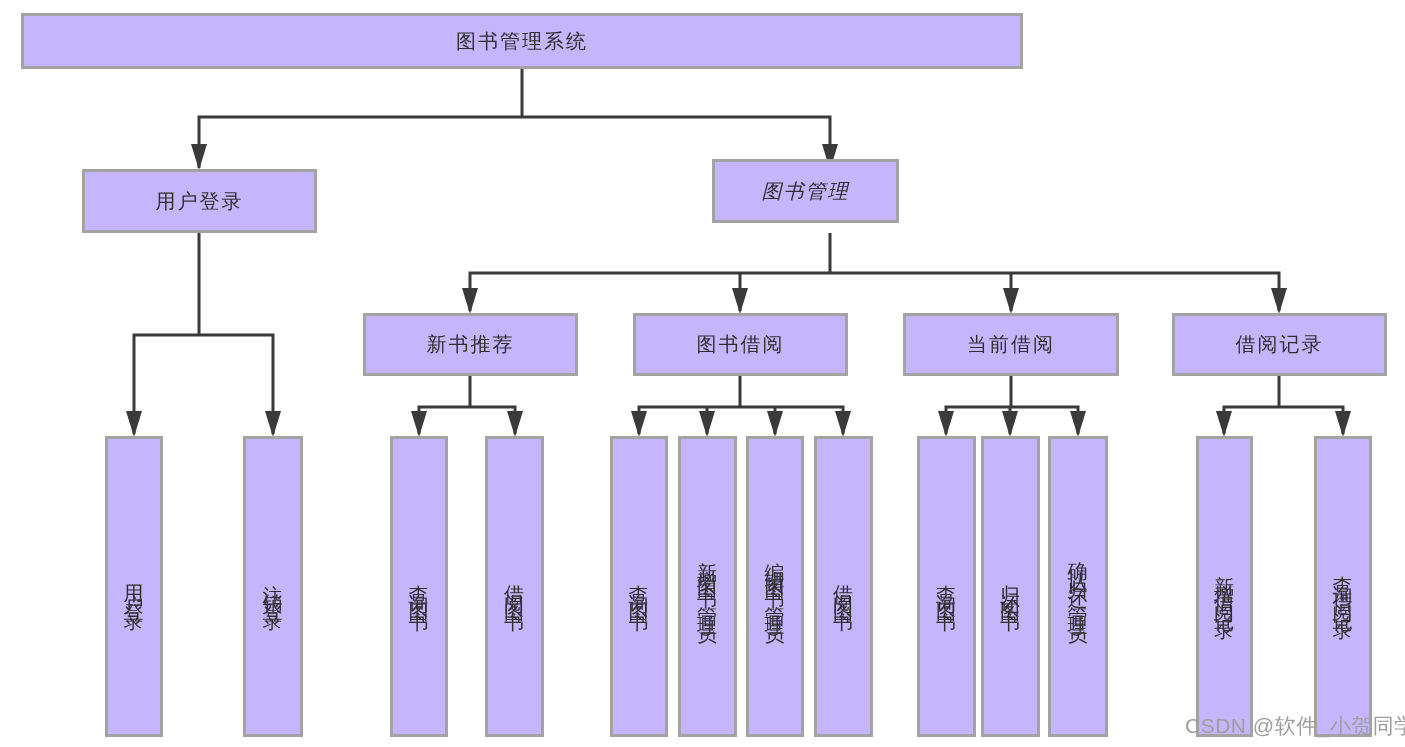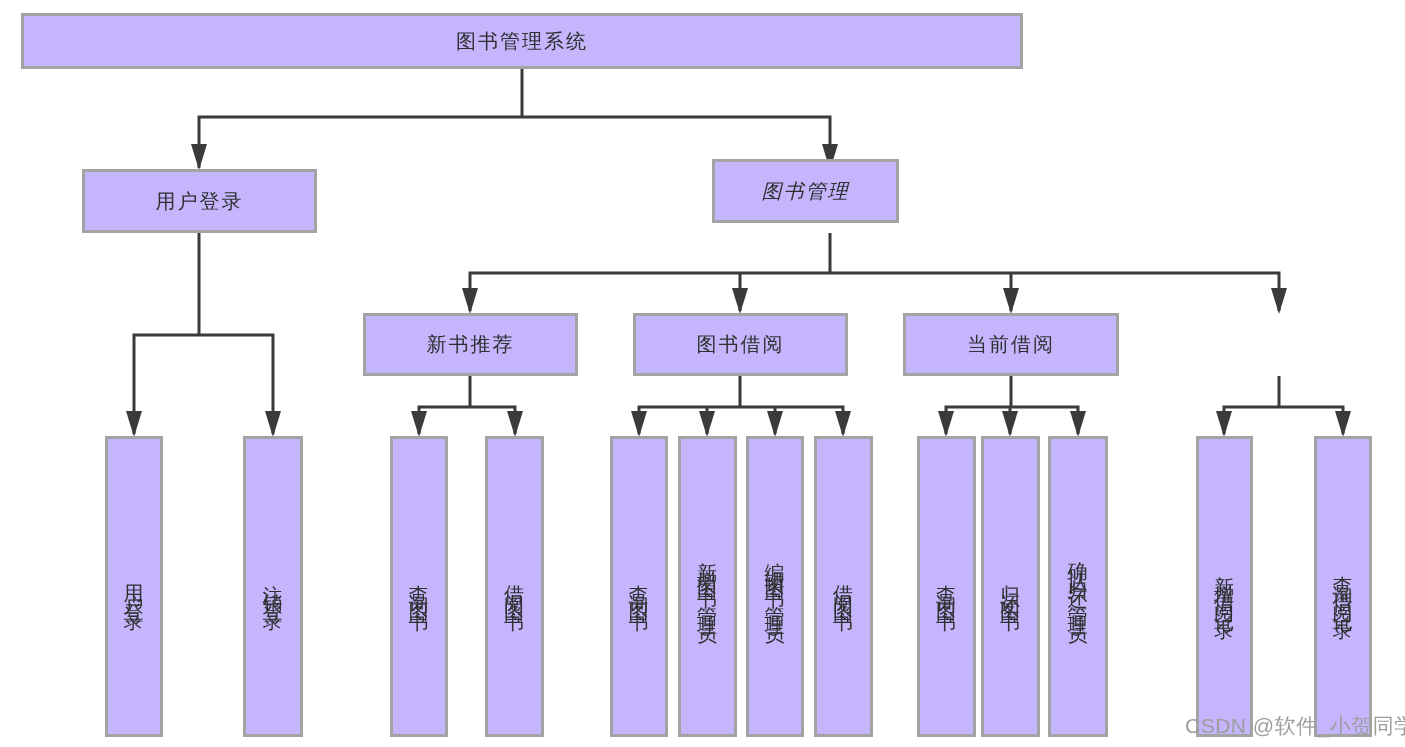--- a/index.html
+++ b/index.html
@@ -116,20 +116,23 @@
 
   <div class="box h" style="left:363px; top:313px; width:215px; height:63px;text-align:center;">
     <span>新书推荐</span>
   </div>
   <div class="box h" style="left:633px; top:313px; width:215px; height:63px;">
     <span>图书借阅</span>
   </div>
   <div class="box h" style="left:903px; top:313px; width:216px; height:63px;font-family:Liberation Serif, serif;">
     <span>当前借阅</span>
   </div>
+  <div class="box h" style="left:1172px; top:313px; width:215px; height:63px;">
+    <span>借阅记录</span>
+  </div>
 
   <div class="box v" style="left:105px; width:58px;">
     <span class="vtext">用户登录</span>
   </div>
   <div class="box v" style="left:243px; width:60px;">
     <span class="vtext">注销登录</span>
   </div>
 
   <div class="box v" style="left:390px; width:58px;">
     <span class="vtext">查询图书</span>

